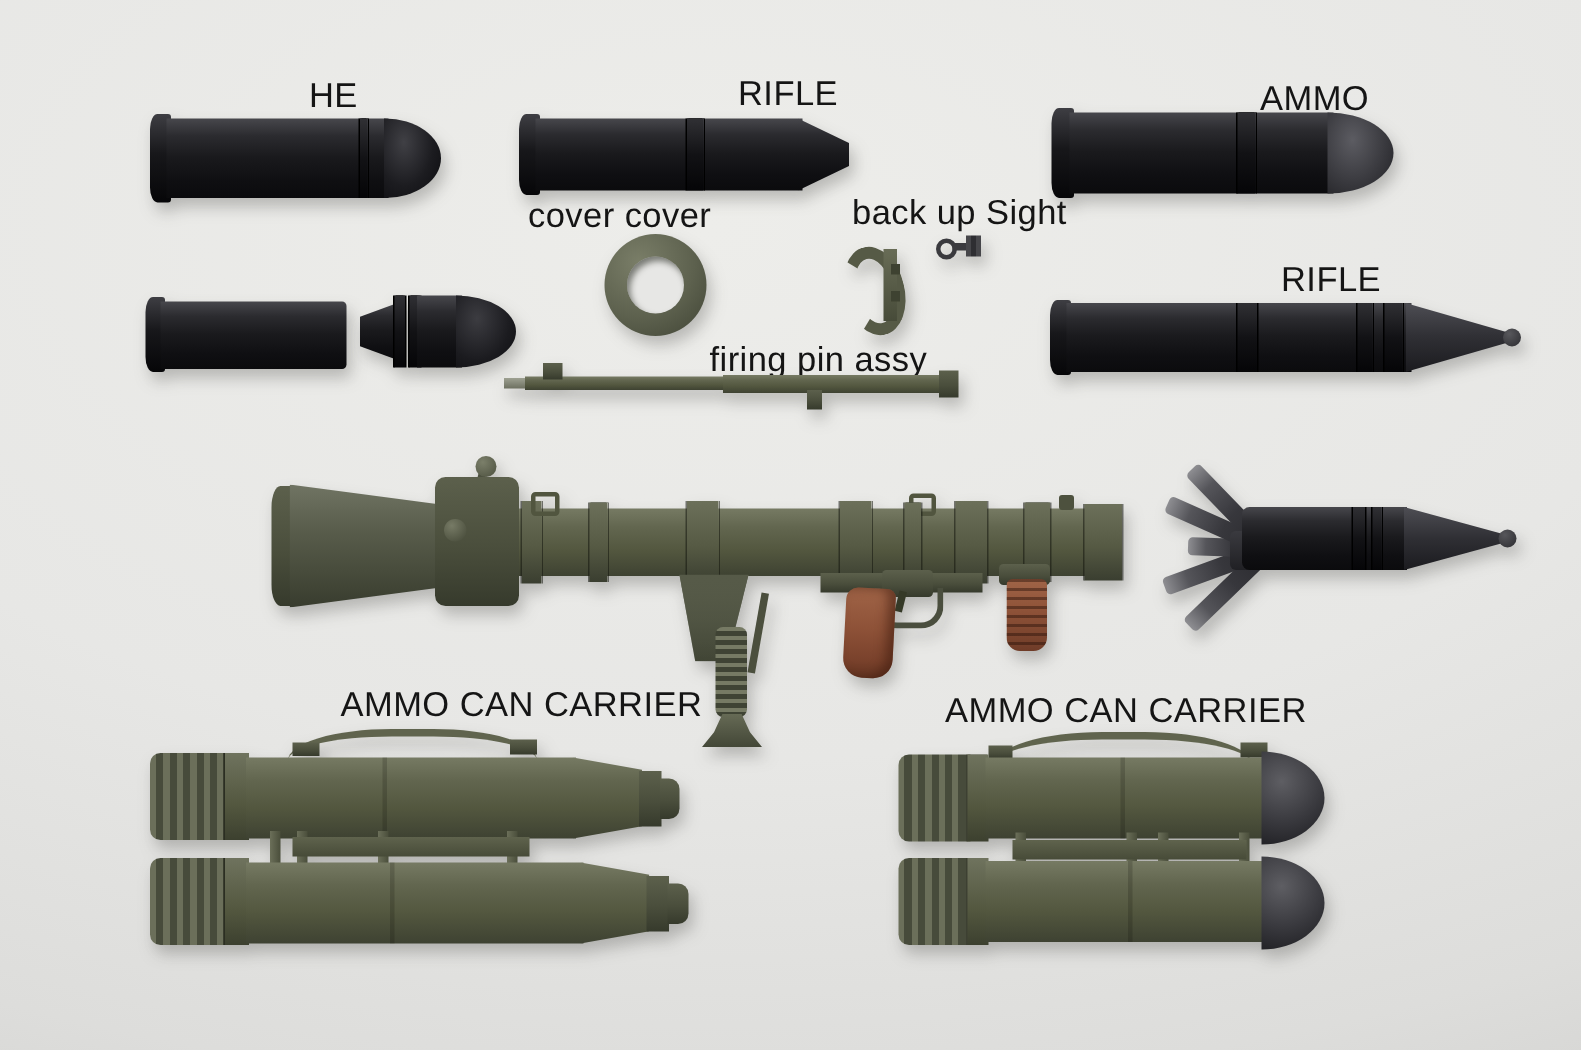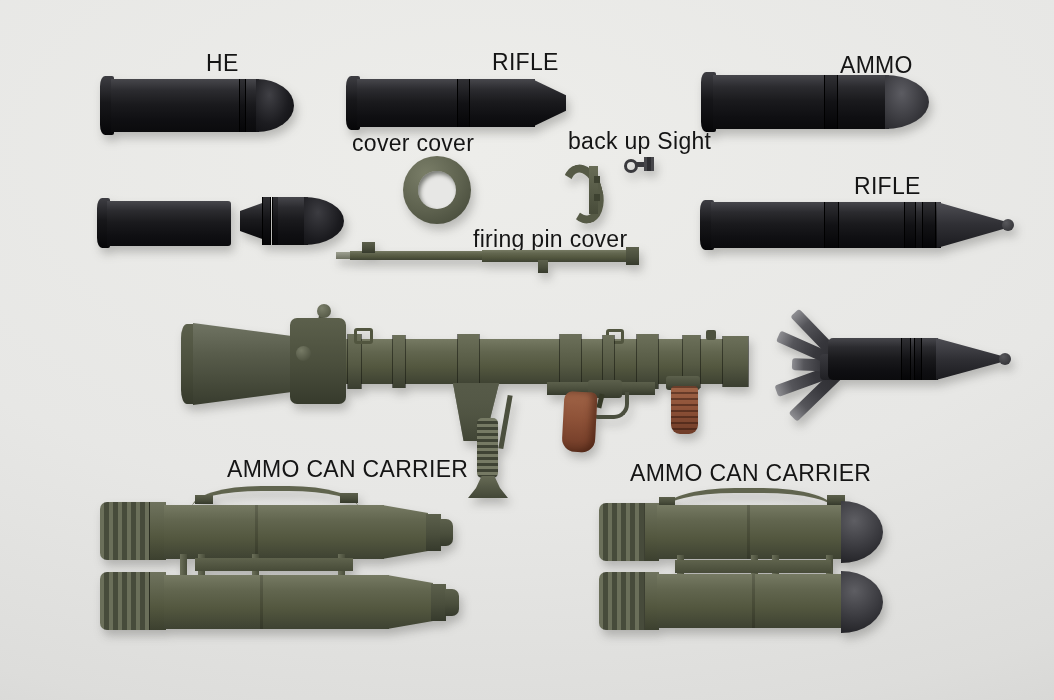--- a/index.html
+++ b/index.html
@@ -69,21 +69,21 @@
 <body>
 
 <div id="canvas">
 
   <span class="lbl" style="left:206px;top:50px">HE</span>
   <span class="lbl" style="left:492px;top:49px">RIFLE</span>
   <span class="lbl" style="left:840px;top:52px">AMMO</span>
   <span class="lbl" style="left:352px;top:130px">cover cover</span>
   <span class="lbl" style="left:568px;top:128px">back up Sight</span>
   <span class="lbl" style="left:854px;top:173px">RIFLE</span>
-  <span class="lbl" style="left:473px;top:226px">firing pin cover</span>
+  <span class="lbl" style="left:473px;top:226px">firing pin assy</span>
   <span class="lbl" style="left:227px;top:456px">AMMO CAN CARRIER</span>
   <span class="lbl" style="left:630px;top:460px">AMMO CAN CARRIER</span>
 
   <div class="part" id="he">
     <div class="blk-rim" style="left:2px;top:2px;width:14px;height:59px"></div>
     <div class="blk" style="left:13px;top:5px;width:148px;height:53px"></div>
     <div class="blk-band" style="left:142px;top:5px;width:5px;height:53px"></div>
     <div style="left:158px;top:5px;width:38px;height:53px;border-radius:0 38px 38px 0/0 27px 27px 0;
          background:radial-gradient(ellipse at 35% 30%,#404045 0%,#1c1c20 55%,#0d0d10 95%)"></div>
   </div>

